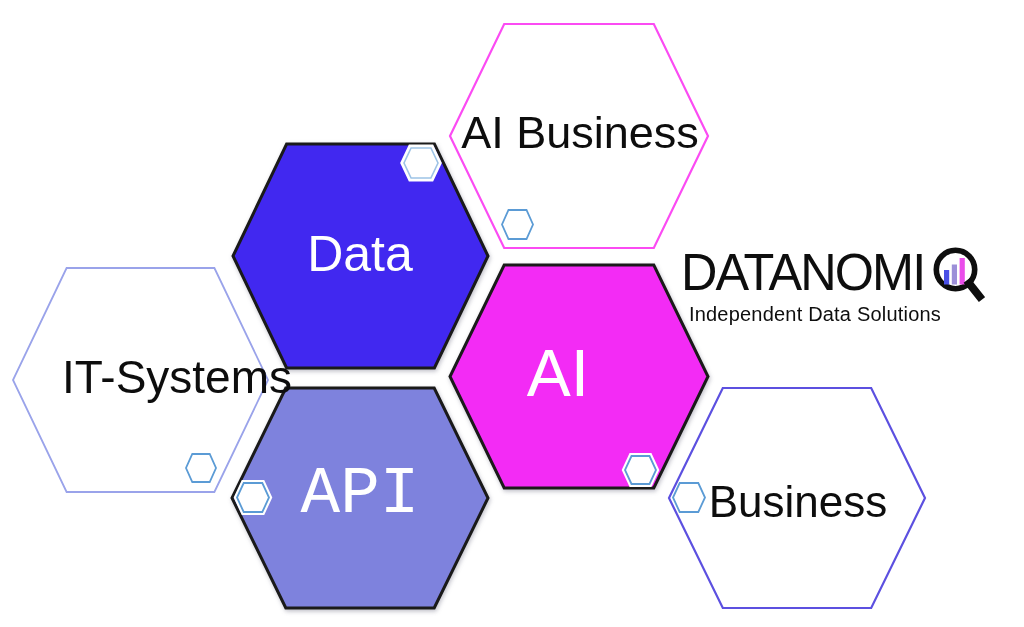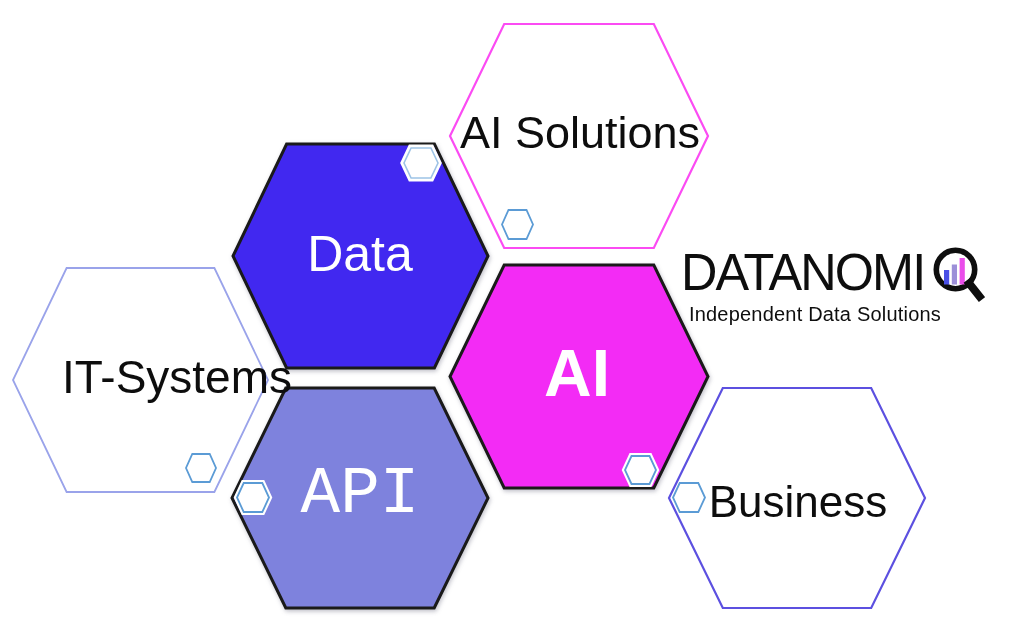--- a/index.html
+++ b/index.html
@@ -19,21 +19,21 @@
   .hex-label {
     position: absolute;
     transform: translate(-50%, -50%);
     white-space: nowrap;
     text-align: center;
     line-height: 1.25;
   }
   .lbl-ai-strategy { left: 580px; top: 133px; font-size: 45px; }
   .lbl-data        { left: 360px; top: 254px; font-size: 50px; }
   .lbl-it-systems  { left: 142px; top: 378px; font-size: 46px; margin-left: 35px; }
-  .lbl-ai          { left: 577px; top: 373px; font-size: 66px; font-weight: bold; }
+  .lbl-ai          { left: 558px; top: 373px; font-size: 66px; }
   .lbl-api         { left: 360px; top: 495px; font-size: 66px; font-family: Liberation Mono, monospace; }
   .lbl-bp          { left: 798px; top: 502px; font-size: 44px; line-height: 1.32; }
   .logo {
     position: absolute;
     left: 681px; top: 246px;
     width: 312px;
   }
   .logo-row {
     display: flex;
     align-items: flex-start;
@@ -84,21 +84,21 @@
     <polygon points="243.7,483 262.3,483 269,497.5 262.3,512 243.7,512 237,497.5" stroke-width="6" fill="none" stroke="#ffffff"></polygon>
     <polygon points="243.7,483 262.3,483 269,497.5 262.3,512 243.7,512 237,497.5" stroke-width="1.8" fill="#ffffff" stroke="#5b9bd5"></polygon>
 
     <polygon points="508.5,210 526.5,210 533,224.5 526.5,239 508.5,239 502,224.5" stroke-width="1.8" fill="#ffffff" stroke="#5b9bd5"></polygon>
 
     <polygon points="192.3,454 209.7,454 216,468 209.7,482 192.3,482 186,468" stroke-width="1.8" fill="#ffffff" stroke="#5b9bd5"></polygon>
 
     <polygon points="679.7,483 698.3,483 705,497.5 698.3,512 679.7,512 673,497.5" stroke-width="1.8" fill="#ffffff" stroke="#5b9bd5"></polygon>
   </svg>
 
-  <div class="hex-label lbl-ai-strategy" style="color: rgb(13, 13, 13);">AI Solutions</div>
+  <div class="hex-label lbl-ai-strategy" style="color: rgb(13, 13, 13);">AI Business</div>
 
   <div class="hex-label lbl-data" style="color: rgb(255, 255, 255);">Data</div>
 
   <div class="hex-label lbl-it-systems" style="color: rgb(13, 13, 13);">IT-Systems</div>
 
   <div class="hex-label lbl-ai" style="color: rgb(255, 255, 255);">AI</div>
 
   <div class="hex-label lbl-api" style="color: rgb(255, 255, 255);">API</div>
 
   <div class="hex-label lbl-bp" style="color: rgb(13, 13, 13); text-align: center;">

